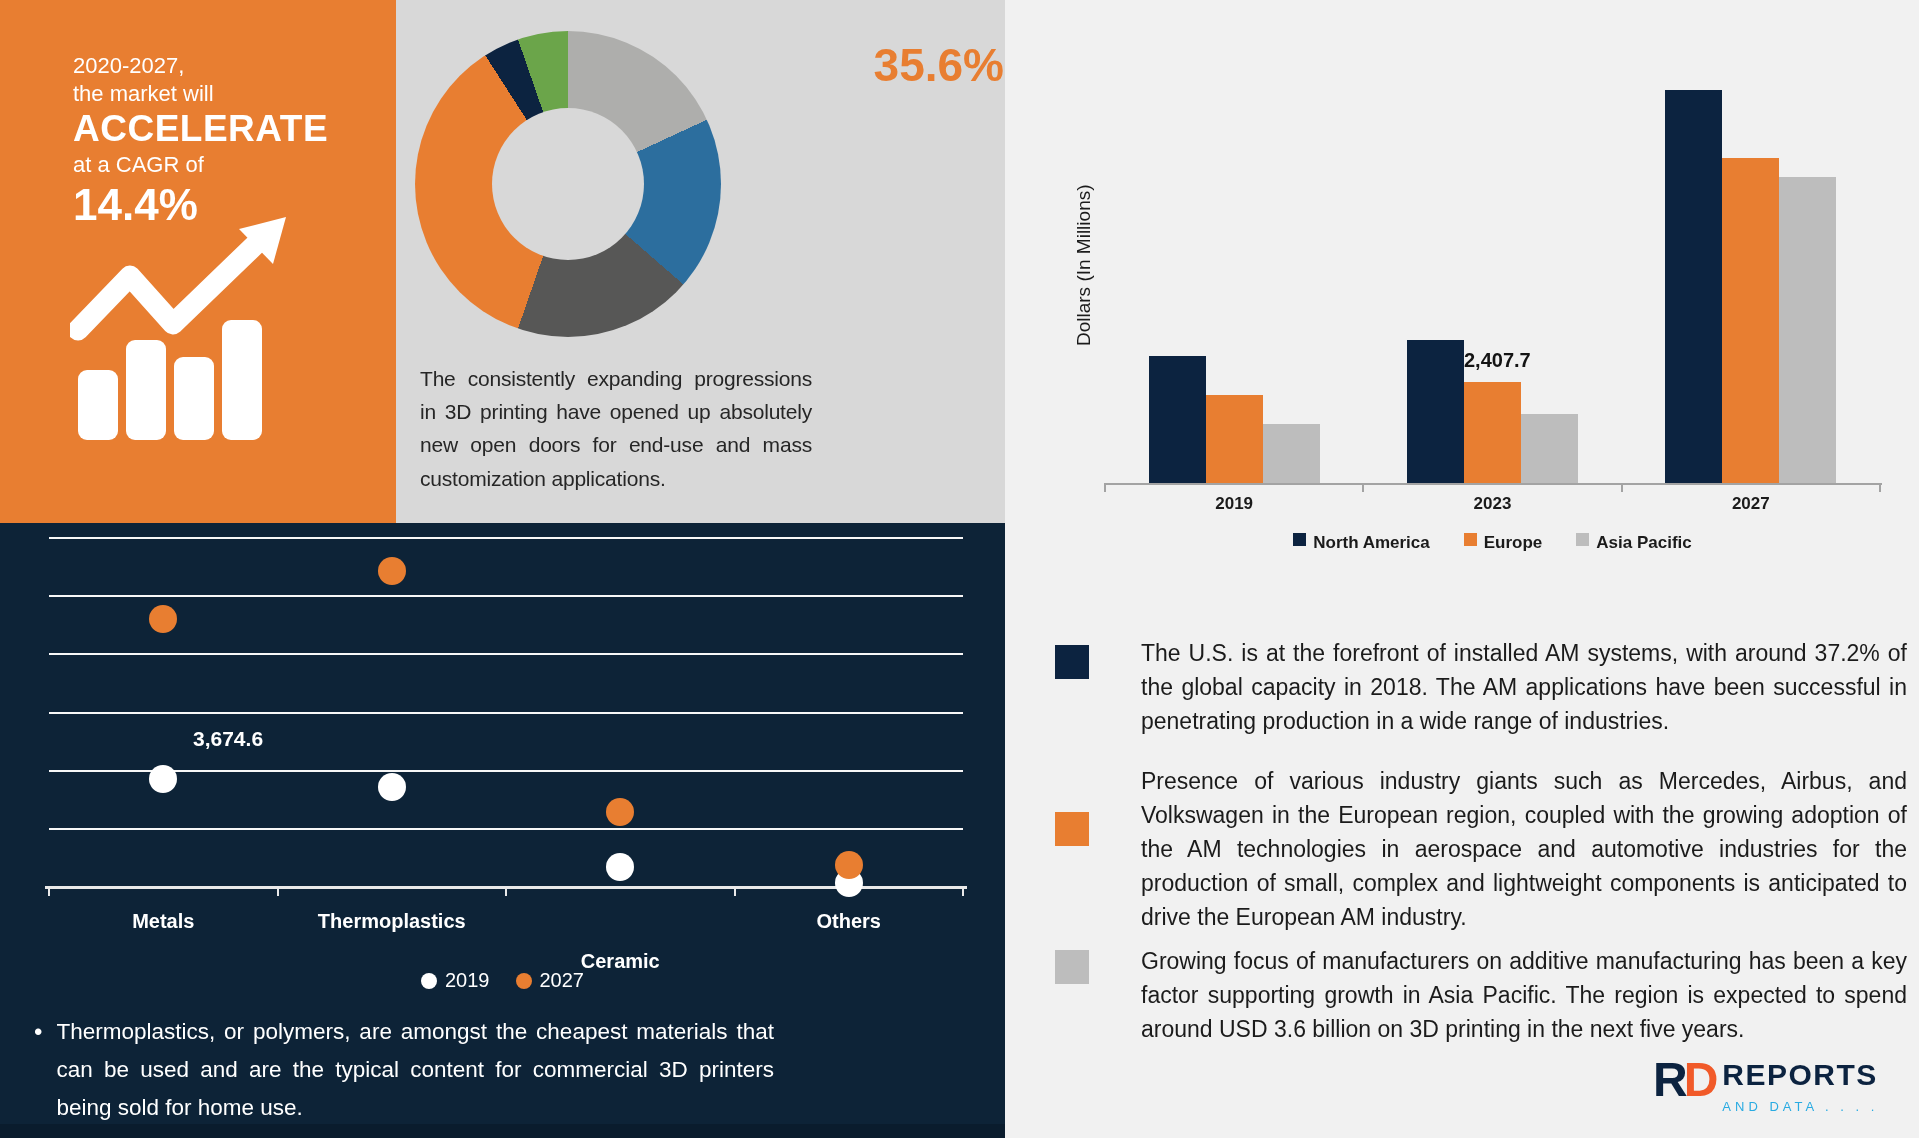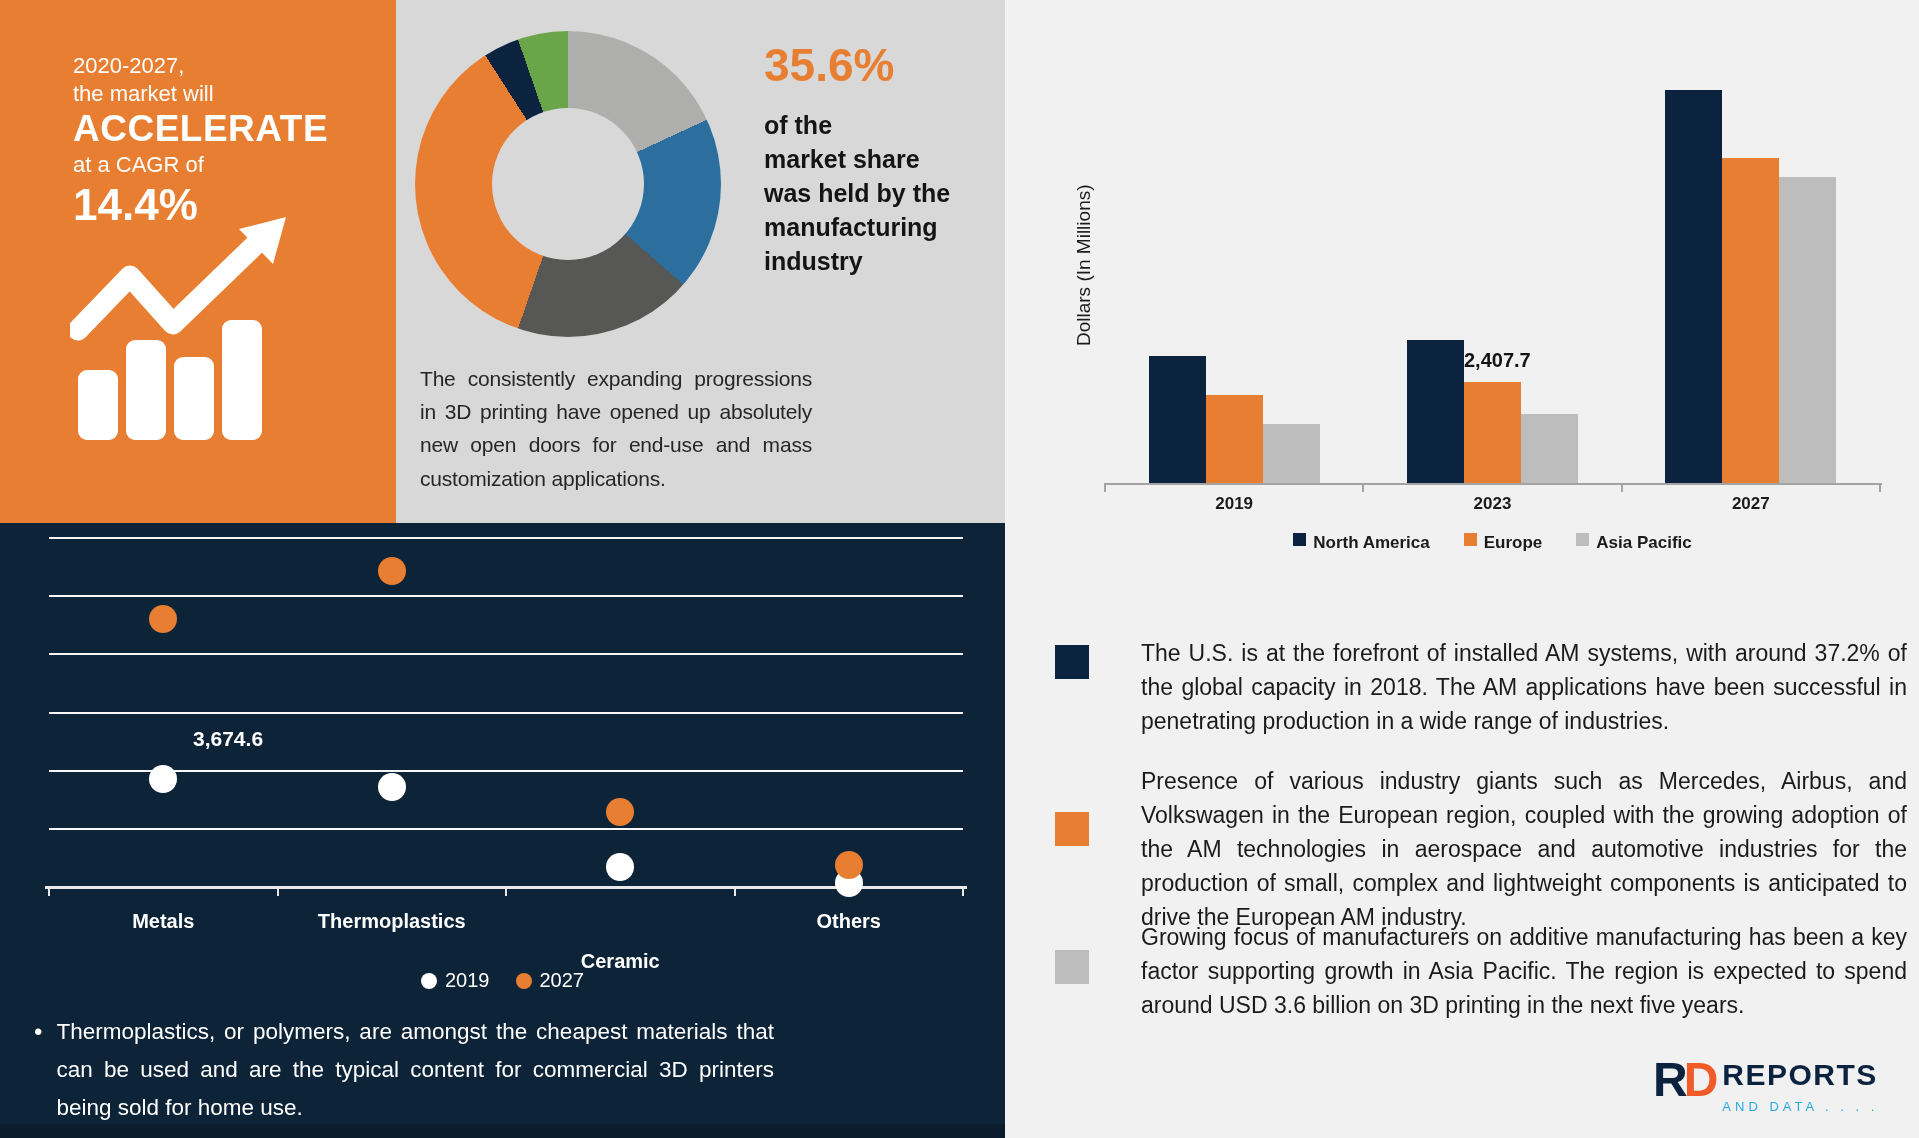--- a/index.html
+++ b/index.html
@@ -10,21 +10,21 @@
   #panel-orange{left:0;top:0;width:424px;height:523px;background:#E87E31;color:#fff;}
   .acc-text{position:absolute;left:73px;top:52px;line-height:1.28;}
   .acc-s{font-size:22px;}
   .acc-b{font-size:37px;font-weight:bold;letter-spacing:.5px;line-height:1.15;}
   .acc-n{font-size:44px;font-weight:bold;line-height:1.1;margin-top:2px;}
   #growth-icon{position:absolute;left:70px;top:212px;}
   
   #panel-gray{left:396px;top:0;width:609px;height:523px;background:#D8D8D8;color:#1b1b1b;}
   #donut{position:absolute;left:19px;top:31px;width:306px;height:306px;border-radius:50%;}
   #donut-hole{position:absolute;left:77px;top:77px;width:152px;height:152px;border-radius:50%;background:#D8D8D8;}
-  .callout{position:absolute;left:368px;top:38px;width:240px;}
+  .callout{position:absolute;left:368px;top:38px;width:240px;text-align:right;}
   .callout-value{font-size:46px;font-weight:bold;color:#E87E31;}
   .callout-text{margin-top:16px;font-size:25px;font-weight:bold;line-height:1.36;white-space:pre-line;color:#141414;}
   .gray-paragraph{position:absolute;left:24px;top:362px;width:392px;font-size:21px;letter-spacing:-.2px;
                   line-height:1.58;text-align:justify;color:#262626;}
   
   #panel-navy{left:0;top:523px;width:1005px;height:615px;background:#0D2337;color:#fff;}
   #panel-navy .strip{position:absolute;left:0;bottom:0;width:100%;height:14px;background:#0A1C2D;}
   .grid-line{position:absolute;height:2px;background:#F7F7F7;}
   .dot-axis{position:absolute;height:3px;background:#E9E9E9;}
   .dot-tick{position:absolute;width:2px;height:10px;background:#E9E9E9;}
@@ -81,25 +81,20 @@
     <polygon points="216,5 203,52 169,17" fill="#fff"></polygon>
   </svg>
 </div>
 
 <div class="panel" id="panel-gray">
   <div id="donut" style="background: conic-gradient(rgb(174, 174, 172) 0%, rgb(174, 174, 172) 18.1%, rgb(44, 110, 158) 18.1%, rgb(44, 110, 158) 36.4%, rgb(87, 87, 86) 36.4%, rgb(87, 87, 86) 55.3%, rgb(232, 126, 49) 55.3%, rgb(232, 126, 49) 90.9%, rgb(12, 35, 64) 90.9%, rgb(12, 35, 64) 94.7%, rgb(107, 165, 74) 94.7%, rgb(107, 165, 74) 100%);">
     <div id="donut-hole"></div>
   </div>
   <div class="callout">
     <div class="callout-value">35.6%</div>
-    <div class="callout-text">of the
-market share
-was held by the
-manufacturing
-industry</div>
   </div>
   <div class="gray-paragraph">The consistently expanding progressions in 3D printing have opened up absolutely new open doors for end-use and mass customization applications.</div>
 </div>
 
 <div class="panel" id="panel-navy">
   <div id="dot-plot">
       <div class="grid-line" style="left: 49px; width: 914px; top: 305px;"></div>
       <div class="grid-line" style="left: 49px; width: 914px; top: 247px;"></div>
       <div class="grid-line" style="left: 49px; width: 914px; top: 189px;"></div>
       <div class="grid-line" style="left: 49px; width: 914px; top: 130px;"></div>
@@ -181,21 +176,21 @@
         <span class="sw" style="background: rgb(189, 189, 189);"></span>
         <span>Asia Pacific</span>
       </div>
     </div>
 
   <div class="insight-marker" style="top: 645px; background: rgb(12, 35, 64);"></div>
   <div class="insight" style="top:636px">The U.S. is at the forefront of installed AM systems, with around 37.2% of the global capacity in 2018. The AM applications have been successful in penetrating production in a wide range of industries.</div>
   <div class="insight-marker" style="top: 812px; background: rgb(232, 126, 49);"></div>
   <div class="insight" style="top:764px">Presence of various industry giants such as Mercedes, Airbus, and Volkswagen in the European region, coupled with the growing adoption of the AM technologies in aerospace and automotive industries for the production of small, complex and lightweight components is anticipated to drive the European AM industry.</div>
   <div class="insight-marker" style="top: 950px; background: rgb(189, 189, 189);"></div>
-  <div class="insight" style="top:920px">Growing focus of manufacturers on additive manufacturing has been a key factor supporting growth in Asia Pacific. The region is expected to spend around USD 3.6 billion on 3D printing in the next five years.</div>
+  <div class="insight" style="top:944px">Growing focus of manufacturers on additive manufacturing has been a key factor supporting growth in Asia Pacific. The region is expected to spend around USD 3.6 billion on 3D printing in the next five years.</div>
 
   <div id="logo">
     <div class="logo-mark">
       <span class="logo-r">R</span>
       <span class="logo-d">D</span>
     </div>
     <div class="logo-body">
       <span class="logo-name">REPORTS</span>
       <span class="logo-tag">
         <span>AND DATA</span> <span>. . . .</span>

